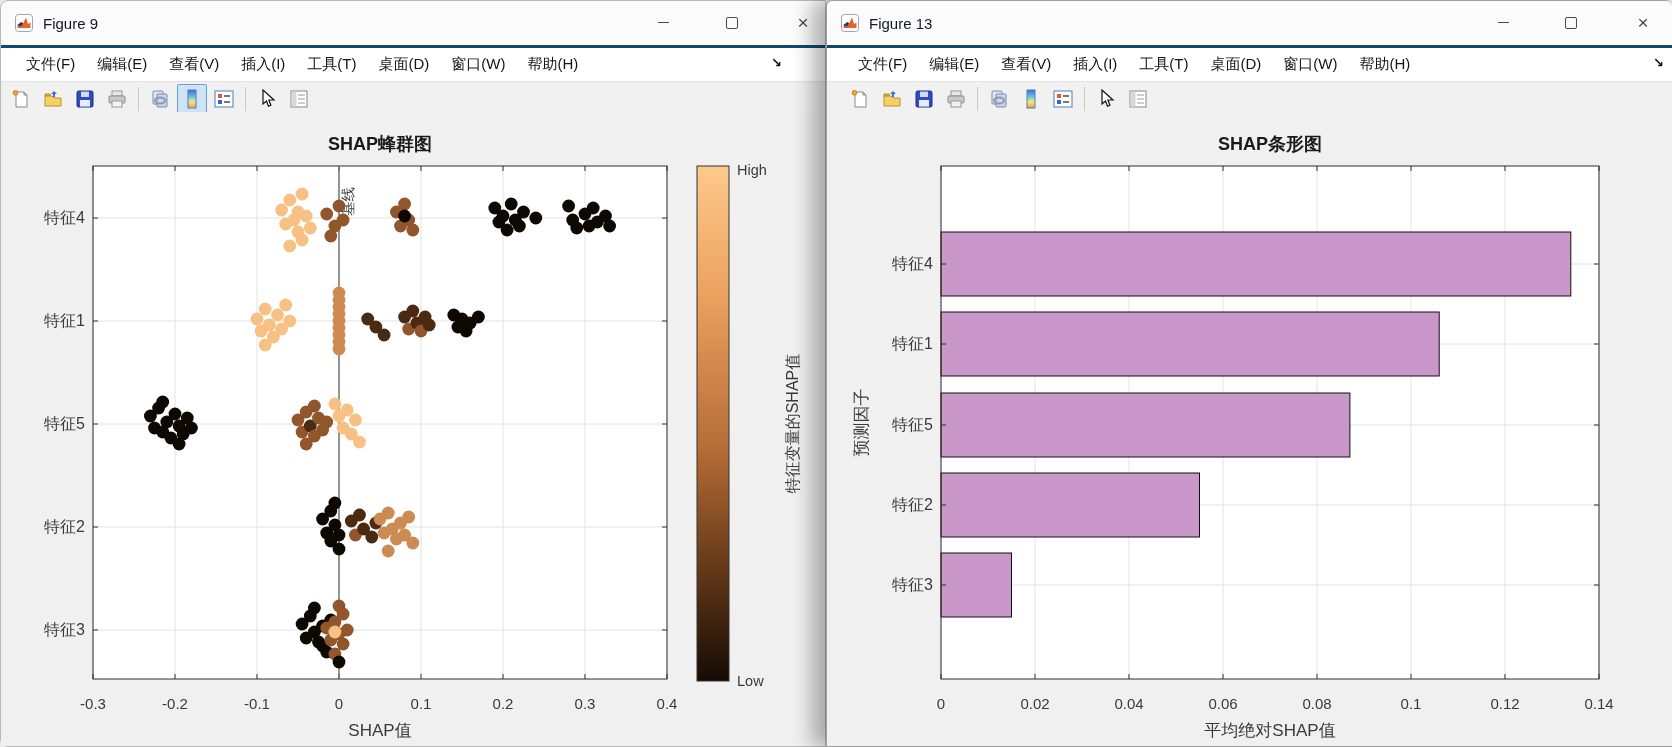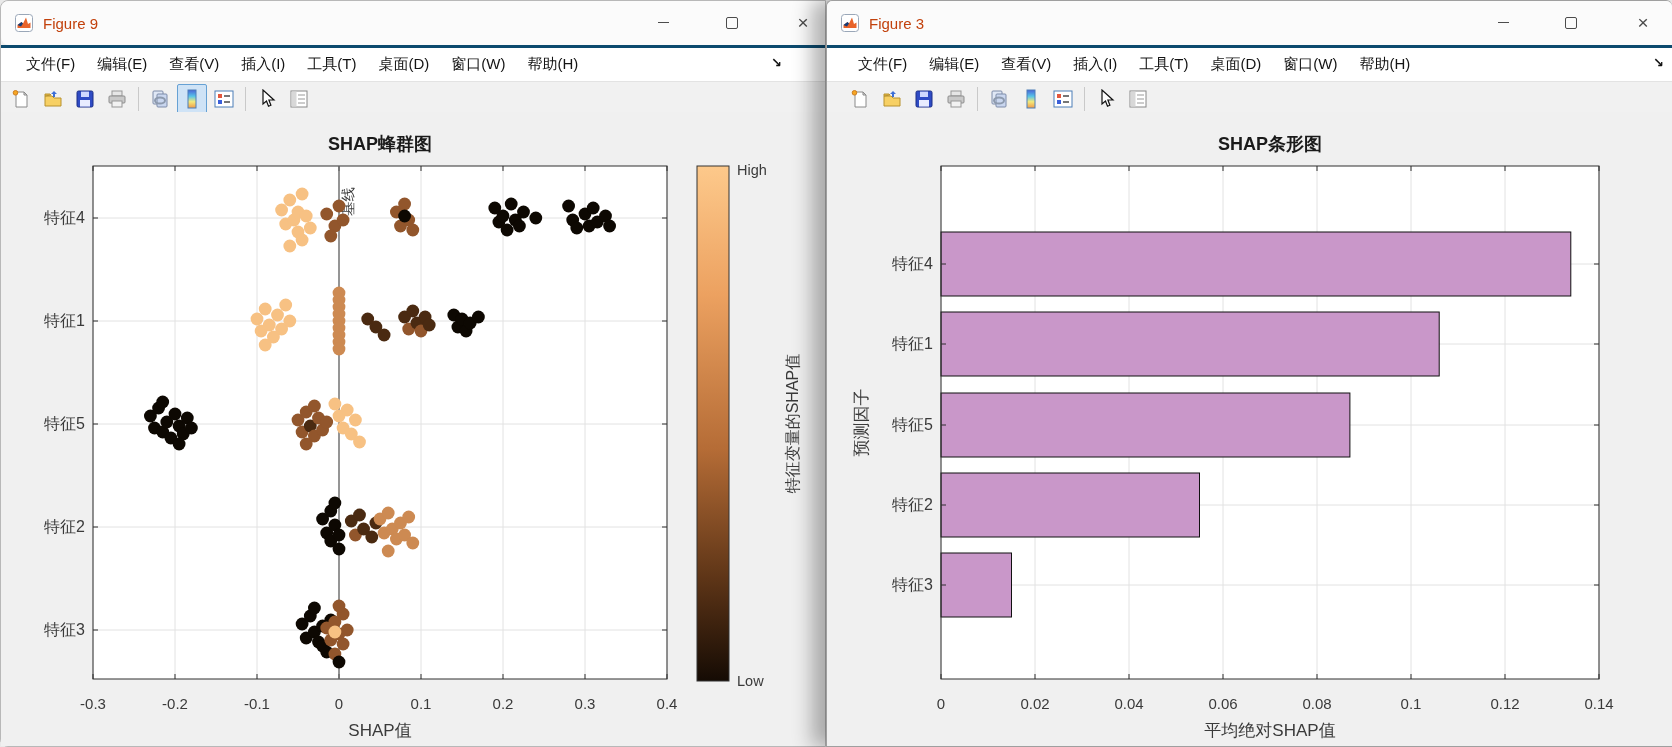--- a/index.html
+++ b/index.html
@@ -4,21 +4,21 @@
 <style>
   html,body{margin:0;padding:0;}
   .screen{position:relative;width:1672px;height:747px;overflow:hidden;background:#e9e9e9;
     font-family:"Liberation Sans","DejaVu Sans",sans-serif;color:#222;}
   .window{position:absolute;top:0;height:747px;background:#f0f0f0;box-sizing:border-box;}
   .win-left{left:0;width:826px;border:1px solid #b8b8b8;border-radius:8px 0 0 8px;}
   .win-right{left:826px;width:846px;border:1px solid #9f9f9f;border-right:none;
     border-radius:6px 6px 0 0;box-shadow:-14px 0 20px rgba(0,0,0,.30);}
   .titlebar{position:relative;height:44px;background:#fbfbfb;display:flex;align-items:center;border-radius:inherit;}
   .app-icon{width:18px;height:18px;margin-left:14px;flex:0 0 auto;}
-  .win-title{margin-left:10px;font-size:15px;color:#c2410c;}
+  .win-title{margin-left:10px;font-size:15px;color:#0f172a;}
   .cap{position:absolute;top:0;width:46px;height:43px;display:flex;align-items:center;justify-content:center;}
   .glyph-min{width:11px;height:1px;background:#4c4c4c;}
   .glyph-max{width:10px;height:10px;border:1px solid #4c4c4c;border-radius:2px;}
   .glyph-close{font-size:19px;color:#4c4c4c;line-height:1;font-weight:400;}
   .menubar{position:relative;height:33px;background:#ffffff;display:flex;align-items:center;
     padding-left:14px;font-size:15px;color:#141414;border-top:3px solid #0c4a6e;border-bottom:1px solid #e3e3e3;}
   .menu-item{padding:0 11px;height:100%;display:flex;align-items:center;cursor:default;}
   .overflow-arrow{position:absolute;font-size:13px;font-weight:bold;color:#111;top:7px;}
   .toolbar{height:33px;background:#f1f1f1;display:flex;align-items:center;padding-left:4px;
     border-bottom:1px solid #d8d8d8;}
@@ -371,21 +371,21 @@
     </div>
   </div>
 
   <div class="window win-right">
     <div class="titlebar">
       <svg class="app-icon" viewBox="0 0 18 18">
         <rect x="0.5" y="0.5" width="17" height="17" rx="3" fill="#ffffff" stroke="#9aa7b8"></rect>
         <path d="M2.5 11 L6.5 8 L8 9.5 L11 3.5 L13 10 L15.5 8.5 L15.5 14 L2.5 14 Z" fill="#e8632a"></path>
         <path d="M2.5 11 L6.5 8 L8 9.5 L6 12.5 Z" fill="#123c7a"></path>
       </svg>
-      <span class="win-title">Figure 3</span>
+      <span class="win-title">Figure 13</span>
       <div class="cap" style="left:653px">
           <div class="glyph-min"></div>
         </div>
       <div class="cap" style="left:721px">
           <div class="glyph-max"></div>
         </div>
       <div class="cap" style="left:793px">
           <span class="glyph-close">×</span>
         </div>
     </div>

